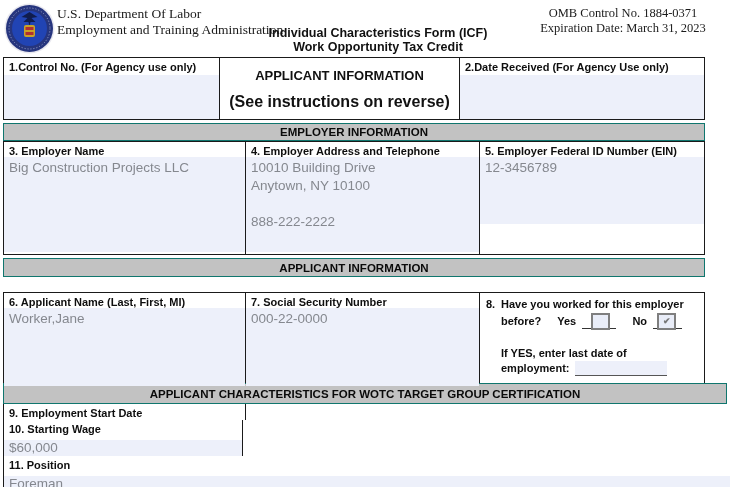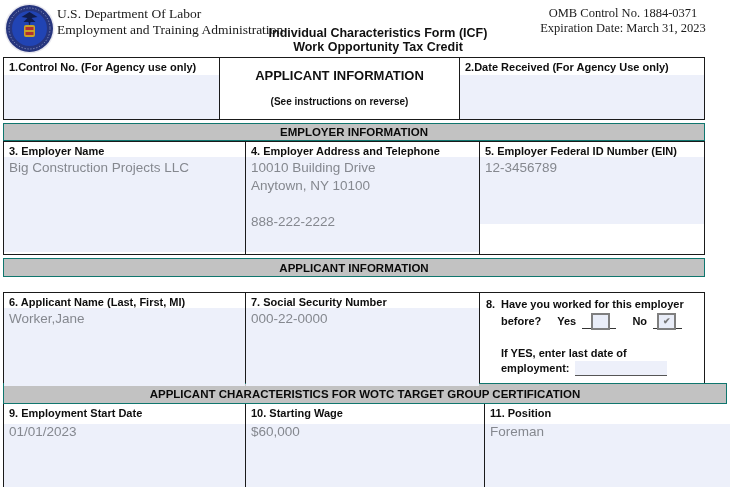--- a/index.html
+++ b/index.html
@@ -17,21 +17,21 @@
   .cell{position:relative;box-sizing:border-box;height:100%;}
   .cell.bR{border-right:1px solid #1a1a1a;}
   .lbl{position:relative;z-index:2;padding:3px 0 0 5px;font-size:11px;font-weight:bold;line-height:13px;white-space:nowrap;}
   .fill{position:absolute;left:0;right:0;background:#edf0fa;z-index:1;}
   .val{position:relative;z-index:3;padding:1px 0 0 5px;font-size:13.5px;line-height:17px;color:#85888f;}
   .bar{background:#c2c2c2;border:1px solid #0f766e;box-sizing:border-box;text-align:center;
        font-weight:bold;font-size:11.5px;color:#0a0a0a;display:flex;align-items:center;justify-content:center;}
   .centercell{display:flex;flex-direction:column;justify-content:center;align-items:center;text-align:center;
               font-weight:bold;color:#111;}
   .centercell .t1{font-size:13px;line-height:15px;}
-  .centercell .t2{font-size:10px;line-height:14px;margin-top:12px;}
+  .centercell .t2{font-size:16px;line-height:14px;margin-top:12px;}
   
   .q8{padding:4px 2px 0 6px;font-size:11px;font-weight:bold;line-height:15px;}
   .q8row{display:flex;}
   .q8num{width:15px;flex:0 0 15px;}
   .ul{display:inline-block;border-bottom:1.5px solid #333;height:12px;vertical-align:bottom;}
   .cb{display:inline-block;width:15px;height:13px;background:#e9edf8;border:2px solid #7f7f7f;
       vertical-align:bottom;position:relative;top:1px;text-align:center;font-size:9px;line-height:13px;color:#777;}
   .blank-field{display:inline-block;width:92px;height:14px;background:#edf0fa;border-bottom:1.5px solid #555;vertical-align:bottom;}
   .sp{display:inline-block;width:8px;}
 </style>
@@ -151,25 +151,24 @@
           </span>
         </div>
       </div>
     </div>
   </div>
 
   <div class="abs bar" style="left:3px;top:383px;width:724px;height:21px;font-size:11.5px;">
     <span>APPLICANT CHARACTERISTICS FOR WOTC TARGET GROUP CERTIFICATION</span>
   </div>
 
-  <div class="abs" style="left:3px;top:404px;width:727px;height:83px;border-left:1px solid #1a1a1a;display:flex;box-sizing:border-box;background:#fff;">
+  <div class="abs" style="left:3px;top:404px;width:727px;height:83px;border-left:1px solid #1a1a1a;display:flex;box-sizing:border-box;background:#fff;flex-direction:column;">
     <div class="cell bR" style="width:242px;">
       <div class="lbl">9. Employment Start Date</div>
       <div class="fill" style="top:20px;bottom:0;"></div>
-      <div class="val" style="padding-top:3px;">01/01/2023</div>
     </div>
     <div class="cell bR" style="width:239px;">
       <div class="lbl">10. Starting Wage</div>
       <div class="fill" style="top:20px;bottom:0;"></div>
       <div class="val" style="padding-top:3px;">$60,000</div>
     </div>
     <div class="cell" style="flex:1;">
       <div class="lbl">11. Position</div>
       <div class="fill" style="top:20px;bottom:0;"></div>
       <div class="val" style="padding-top:3px;">Foreman</div>

